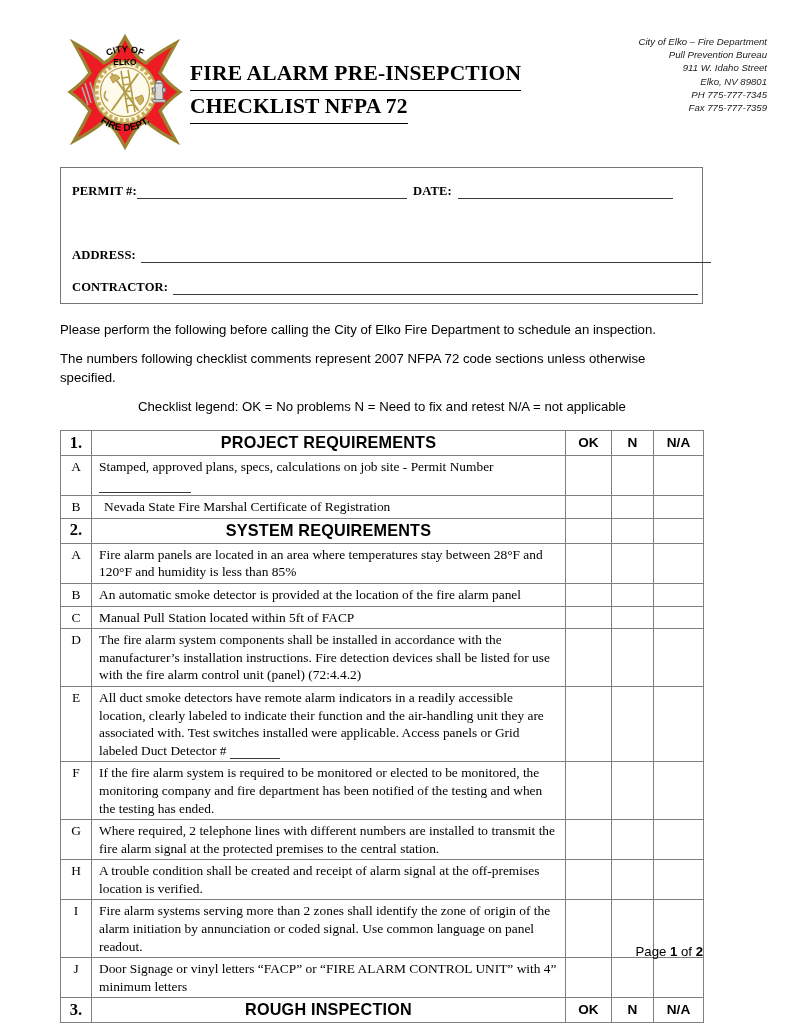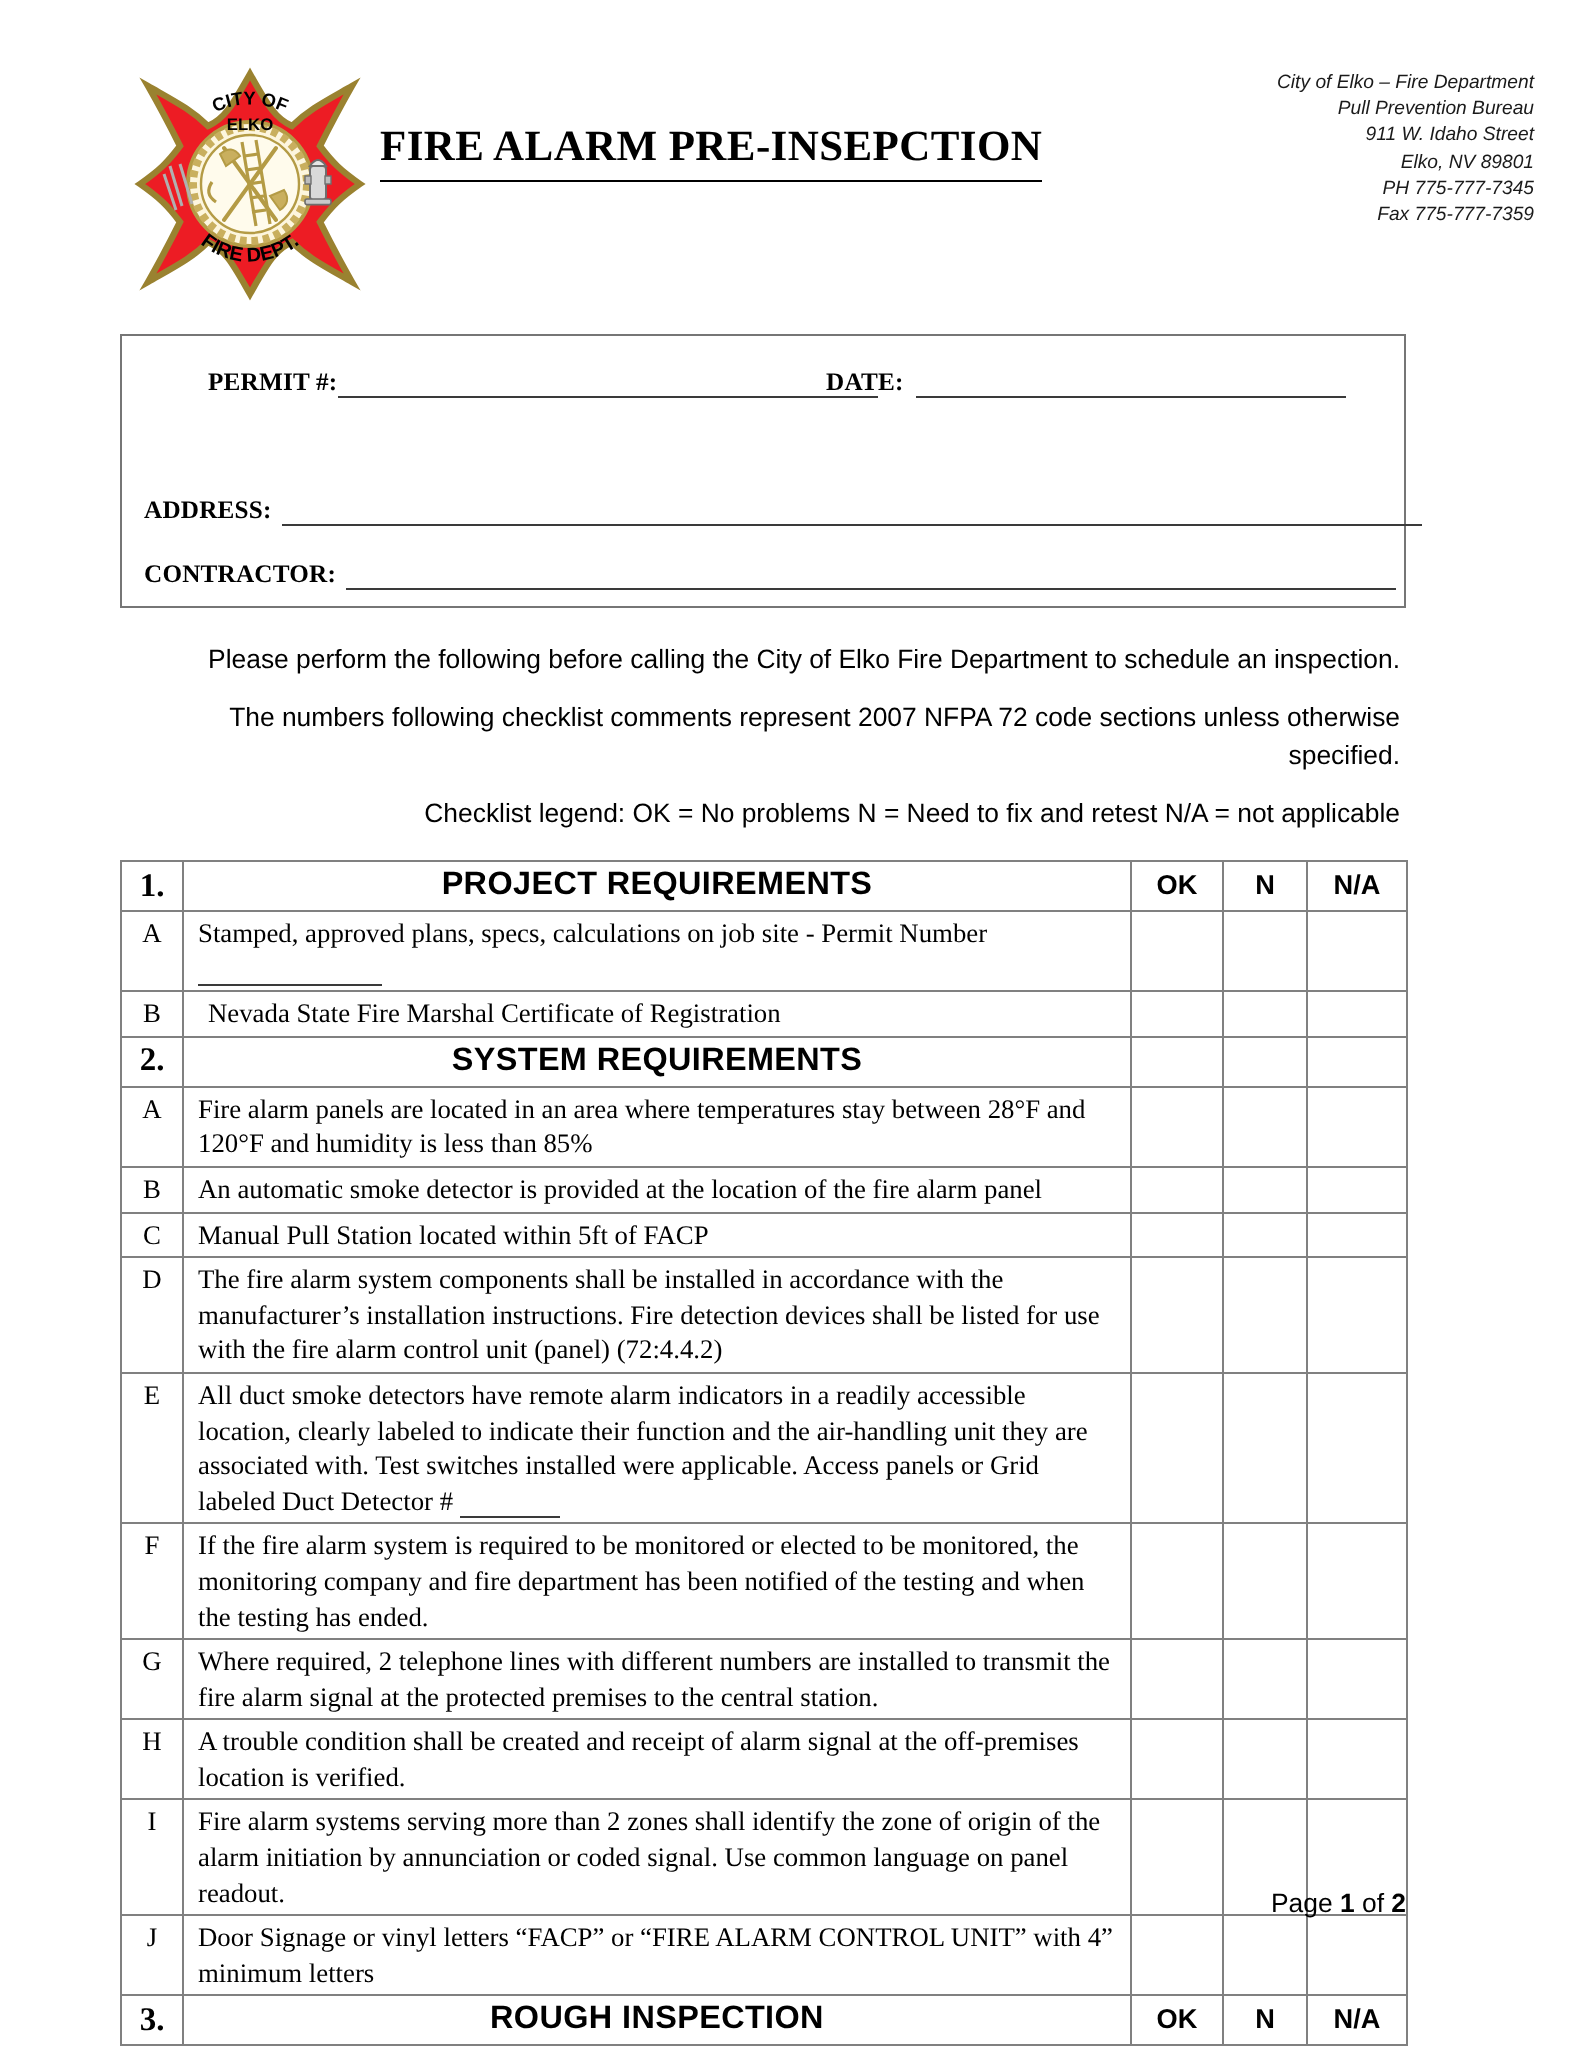--- a/index.html
+++ b/index.html
@@ -78,35 +78,34 @@
     position: absolute;
     white-space: nowrap;
   }
   .form-row .lbl { letter-spacing: 0.1px; }
   .rule {
     display: inline-block;
     border-bottom: 1px solid #3a3a3a;
     vertical-align: bottom;
     height: 11px;
   }
-  .fr1 { left: 11px; top: 16px; margin-left: 32px; }
+  .fr1 { left: 11px; top: 16px; }
   .fr1b { left: 352px; top: 16px; }
   .fr2 { left: 11px; top: 48px; }
   .fr3 { left: 11px; top: 80px; }
   .fr4 { left: 11px; top: 112px; }
 
   
   .instructions {
     position: absolute;
     left: 60px;
     top: 320px;
     width: 640px;
     font-size: 13.2px;
     line-height: 19.5px;
-    text-align: right;
   }
   .instructions p { margin: 0 0 9px 0; }
   .legend-line {
     margin: 11px 0 0 0;
     padding-left: 78px;
   }
 
   
   .checklist {
     position: absolute;
@@ -259,20 +258,21 @@
       </text>
       <text x="59" y="32" font-family="'Liberation Sans', sans-serif" font-size="8.4" font-weight="bold" fill="#000" text-anchor="middle">ELKO</text>
       <text font-family="'Liberation Sans', sans-serif" font-size="10" font-weight="bold" fill="#000">
         <textPath href="#arcBot" startOffset="50%" text-anchor="middle">FIRE DEPT.</textPath>
       </text>
     </svg>
   </div>
 
   <div class="doc-title">
     <div><span class="tline">FIRE ALARM PRE-INSEPCTION</span></div>
+    <div><span class="tline">CHECKLIST NFPA 72</span></div>
   </div>
 
   <div class="agency-block">
     <div>City of Elko – Fire Department</div>
     <div>Pull Prevention Bureau</div>
     <div>911 W. Idaho Street</div>
     <div>Elko, NV  89801</div>
     <div>PH 775-777-7345</div>
     <div>Fax 775-777-7359</div>
   </div>

